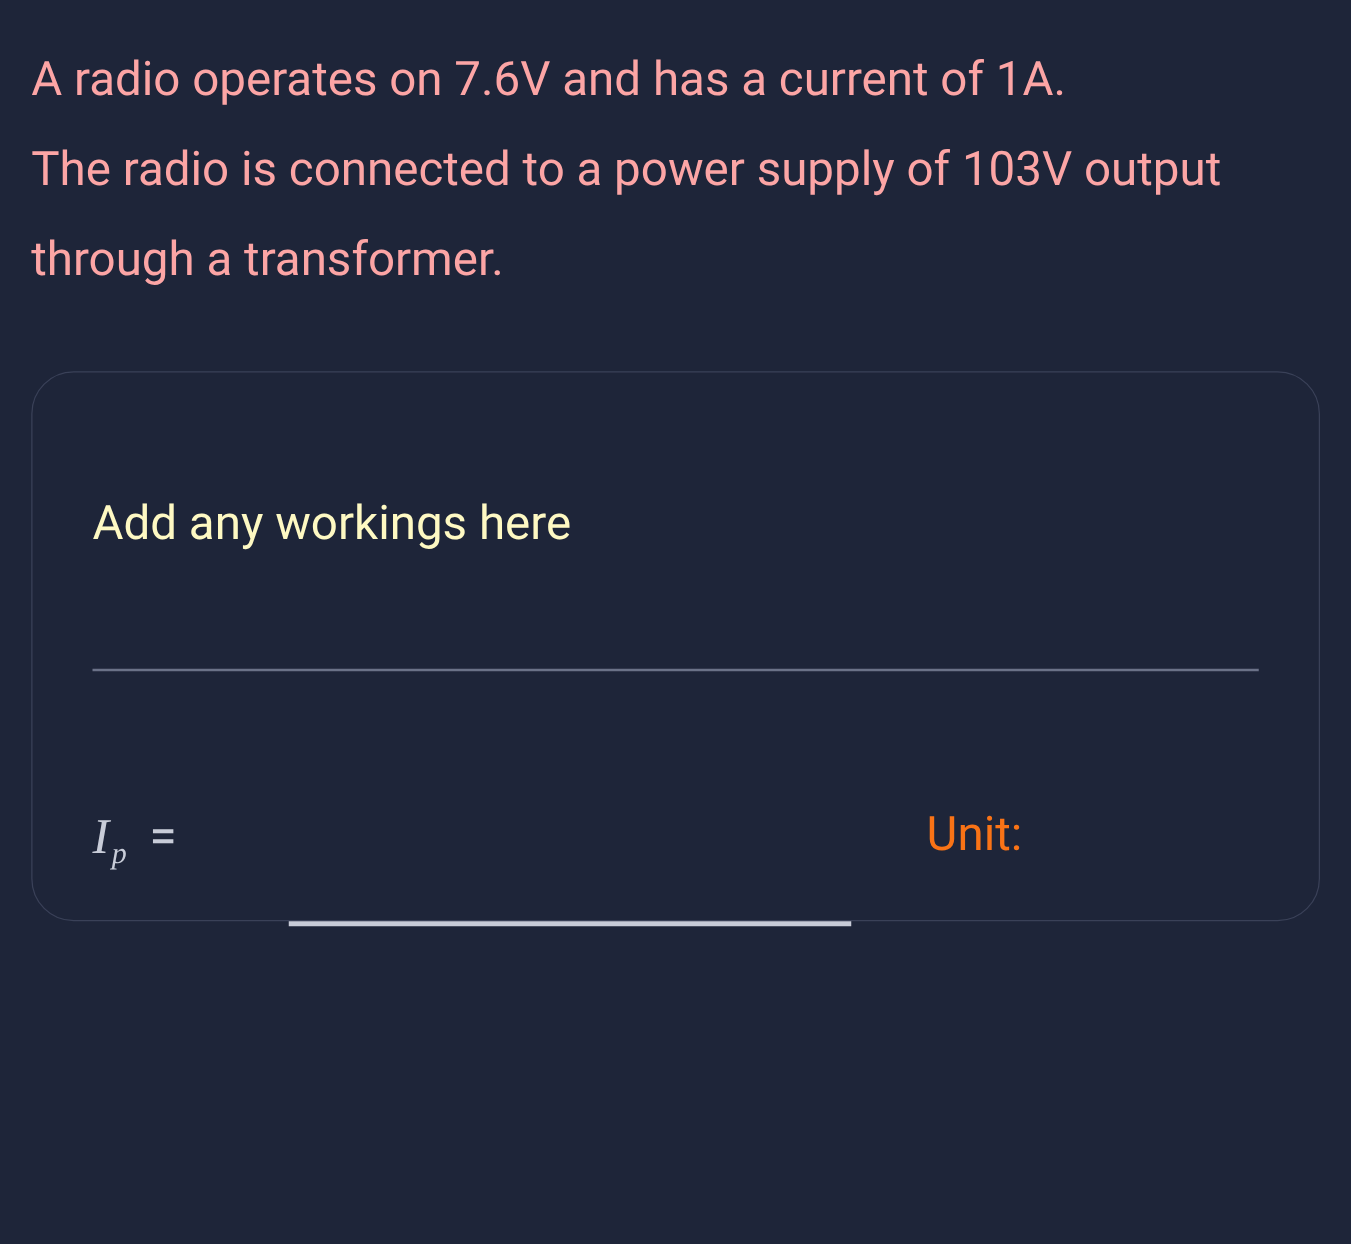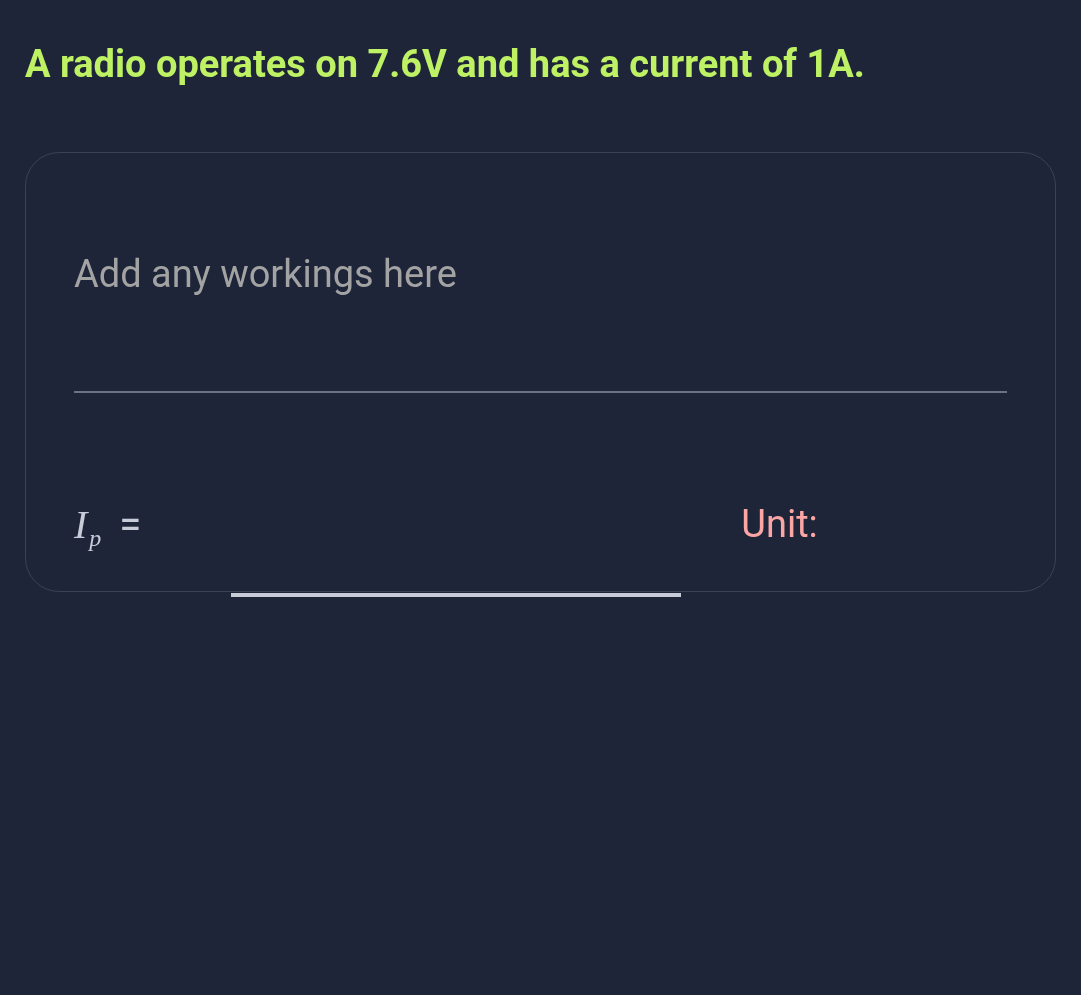--- a/index.html
+++ b/index.html
@@ -12,22 +12,22 @@
       color: #c8ccd8;
       font-family: -apple-system, BlinkMacSystemFont, 'Segoe UI', Roboto, sans-serif;
       width: 1081px;
       height: 995px;
       padding: 28px 25px 0 25px;
       font-size: 38px;
       line-height: 1.25;
       overflow: hidden;
     }
     .question-text {
-      color: #bef264;
-      font-weight: 700;
+      color: #fca5a5;
+      font-weight: 400;
     }
     .question-text p {
       margin-bottom: 0;
     }
     .para1 {
       margin-bottom: 0;
     }
     .para2 {
       margin-bottom: 0;
     }
@@ -38,21 +38,21 @@
       line-height: 1.9;
     }
     .answer-card {
       margin-top: 52px;
       border: 1px solid #3a4158;
       border-radius: 34px;
       padding: 98px 48px 0 48px;
       height: 440px;
     }
     .workings-placeholder {
-      color: #a3a3a3;
+      color: #fef9c3;
       font-size: 38px;
       font-weight: 400;
     }
     .divider {
       border: none;
       border-top: 2px solid #6b7288;
       margin-top: 92px;
       width: 100%;
     }
     .answer-row {
@@ -85,28 +85,29 @@
       width: 450px;
       border-bottom: 4px solid #c8ccd8;
       height: 52px;
       margin-left: 70px;
       position: relative;
       top: 46px;
     }
     .unit-label {
       margin-left: 60px;
       font-size: 38px;
-      color: #fca5a5;
+      color: #f97316;
     }
   </style>
 </head>
 <body>
 
 <div class="question-text">
   <p class="para1 para4">A radio operates on 7.6V and has a current of 1A.</p>
+  <p class="para2 para4">The radio is connected to a power supply of 103V output through a transformer.</p>
 </div>
 
 <div class="answer-card">
   <div class="workings-placeholder">Add any workings here</div>
   <hr class="divider">
   <div class="answer-row">
     <span class="answer-label">
       <span>I</span>
         <span class="sub">p</span>
       <span class="eq">=</span>

